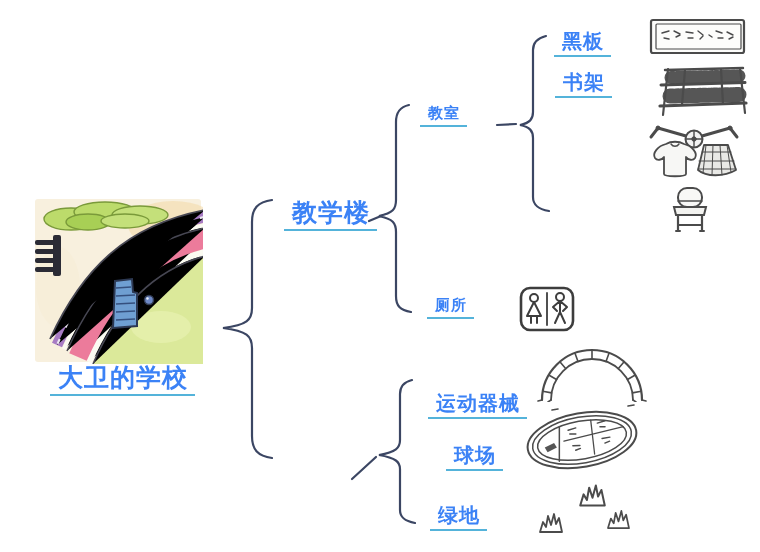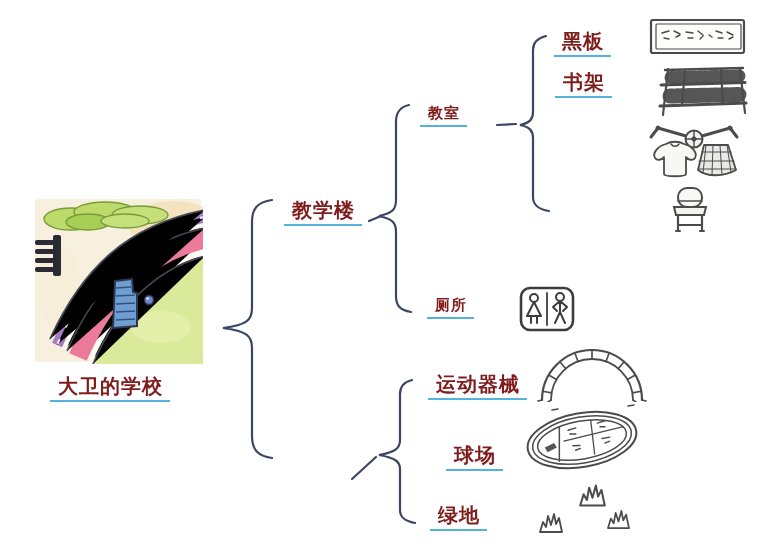--- a/index.html
+++ b/index.html
@@ -1,21 +1,21 @@
 <!DOCTYPE html>
 <html><head>
 <meta charset="utf-8">
 <style>
   html,body{margin:0;padding:0;background:#fff;}
   .stage{position:relative;width:760px;height:552px;background:#fff;overflow:hidden;
          font-family:"DejaVu Sans","Liberation Sans",sans-serif;}
   .overlay{position:absolute;left:0;top:0;width:760px;height:552px;}
-  .label{position:absolute;font-weight:bold;color:#7f1d1d;letter-spacing:1px;
+  .label{position:absolute;font-weight:bold;color:#3b82f6;letter-spacing:1px;
          padding:0 7px 3px 8px;border-bottom:2px solid #54b3da;white-space:nowrap;line-height:1.05;}
-  .lvl1{font-size:20px;}
+  .lvl1{font-size:25px;}
   .lvl2{font-size:15px;}
   .lvl3{font-size:20px;}
   .sketch{position:absolute;}
   .illu{position:absolute;left:33px;top:197px;width:170px;height:167px;}
 </style>
 </head>
 <body>
 
 <div class="stage">
 
@@ -65,27 +65,27 @@
 
       <g>
         <path d="M 82,84 L 99,82 L 100,95 L 104,96 L 104,129 L 80,131 Z" fill="#6f9fd2" stroke="#2c3852" stroke-width="2"></path>
         <path d="M 83,91 L 98,90 M 83,99 L 102,98 M 83,107 L 102,106 M 83,115 L 102,114 M 83,123 L 102,122" stroke="#35507e" stroke-width="1.5"></path>
       </g>
       <circle cx="116" cy="103" r="4.5" fill="#6d88c6" stroke="#323c55" stroke-width="1.5"></circle>
       <circle cx="114.5" cy="101.5" r="1.2" fill="#e8eef8"></circle>
     </svg>
   </div>
 
-  <div class="label lvl1" style="left:50px;top:376px">大卫的学校</div>
+  <div class="label lvl1" style="left:50px;top:365px">大卫的学校</div>
   <div class="label lvl1" style="left:284px;top:200px">教学楼</div>
   <div class="label lvl2" style="left:420px;top:106px">教室</div>
   <div class="label lvl2" style="left:427px;top:298px">厕所</div>
   <div class="label lvl3" style="left:554px;top:31px">黑板</div>
   <div class="label lvl3" style="left:555px;top:72px">书架</div>
-  <div class="label lvl3" style="left:428px;top:374px">运动器械</div>
+  <div class="label lvl3" style="left:428px;top:393px">运动器械</div>
   <div class="label lvl3" style="left:446px;top:445px">球场</div>
   <div class="label lvl3" style="left:430px;top:505px">绿地</div>
 
   <svg class="sketch" style="left:648px;top:13px" width="100" height="48" viewBox="0 0 100 48" fill="none" stroke="#4b4b4b" stroke-linecap="round">
     <rect x="3" y="7" width="93" height="33" rx="2" fill="#fdfdfb" stroke-width="2.2"></rect>
     <rect x="8" y="11" width="85" height="25" rx="1" stroke-width="1.2"></rect>
     <path stroke-width="1.4" d="M 14,20 l 7,-2 M 16,25 l 5,1 M 26,18 l 6,3 M 28,24 l 4,-2 M 38,19 l 7,1 M 40,25 l 5,0 M 50,18 l 5,4 M 52,26 l 3,-3 M 61,22 l 3,2 M 68,18 l 6,2 M 70,25 l 5,0 M 79,19 l 6,3 M 81,26 l 4,-2"></path>
   </svg>
 
   <svg class="sketch" style="left:655px;top:63px" width="95" height="57" viewBox="0 0 95 57" fill="none" stroke="#4b4b4b" stroke-linecap="round">

